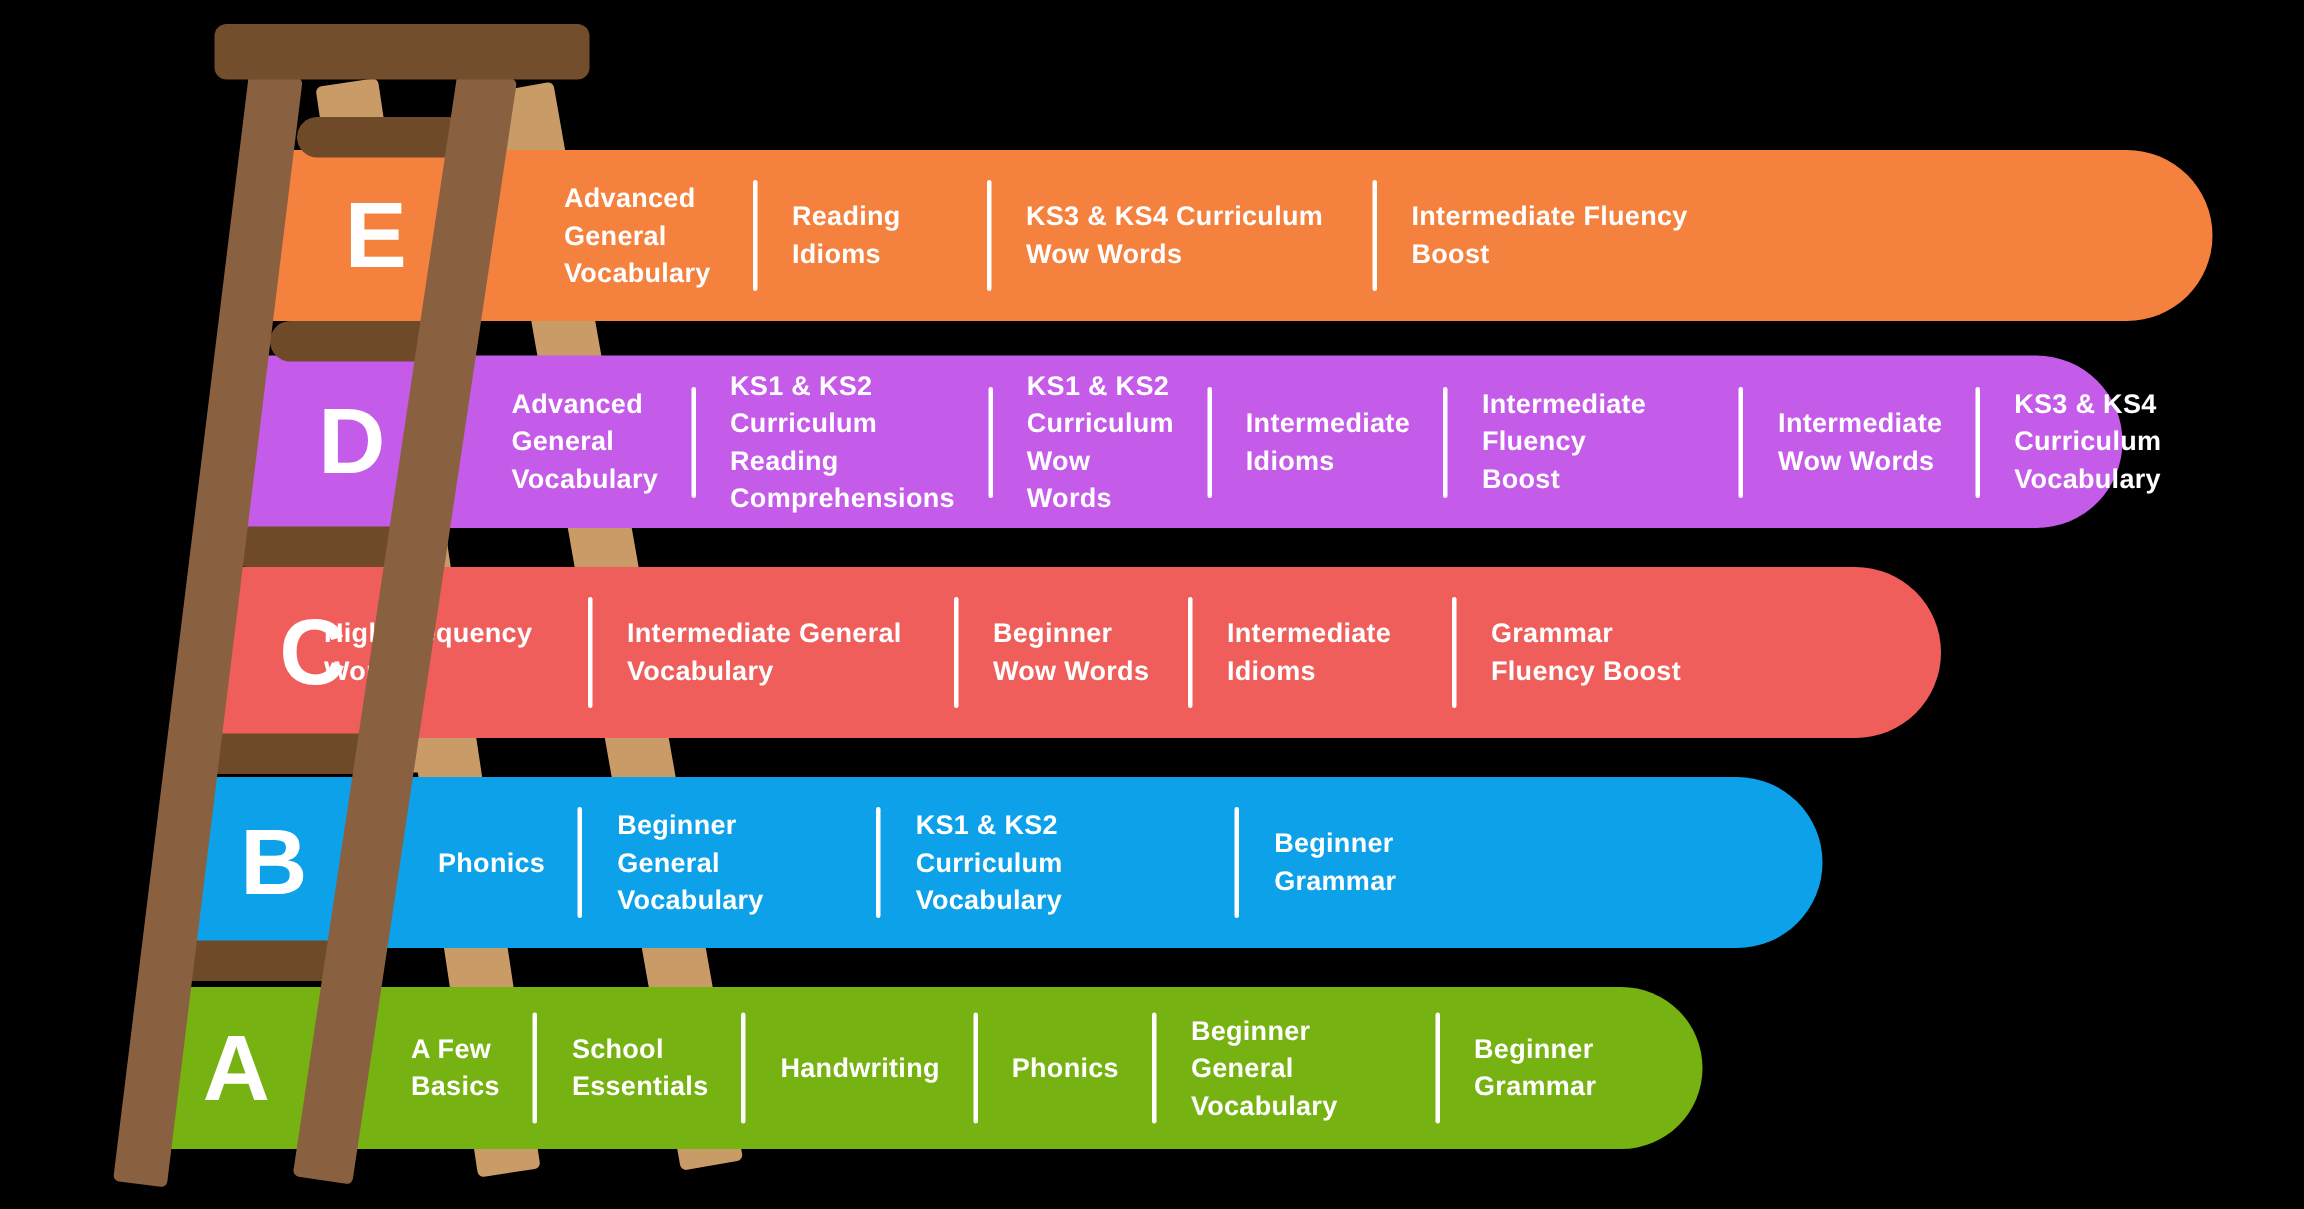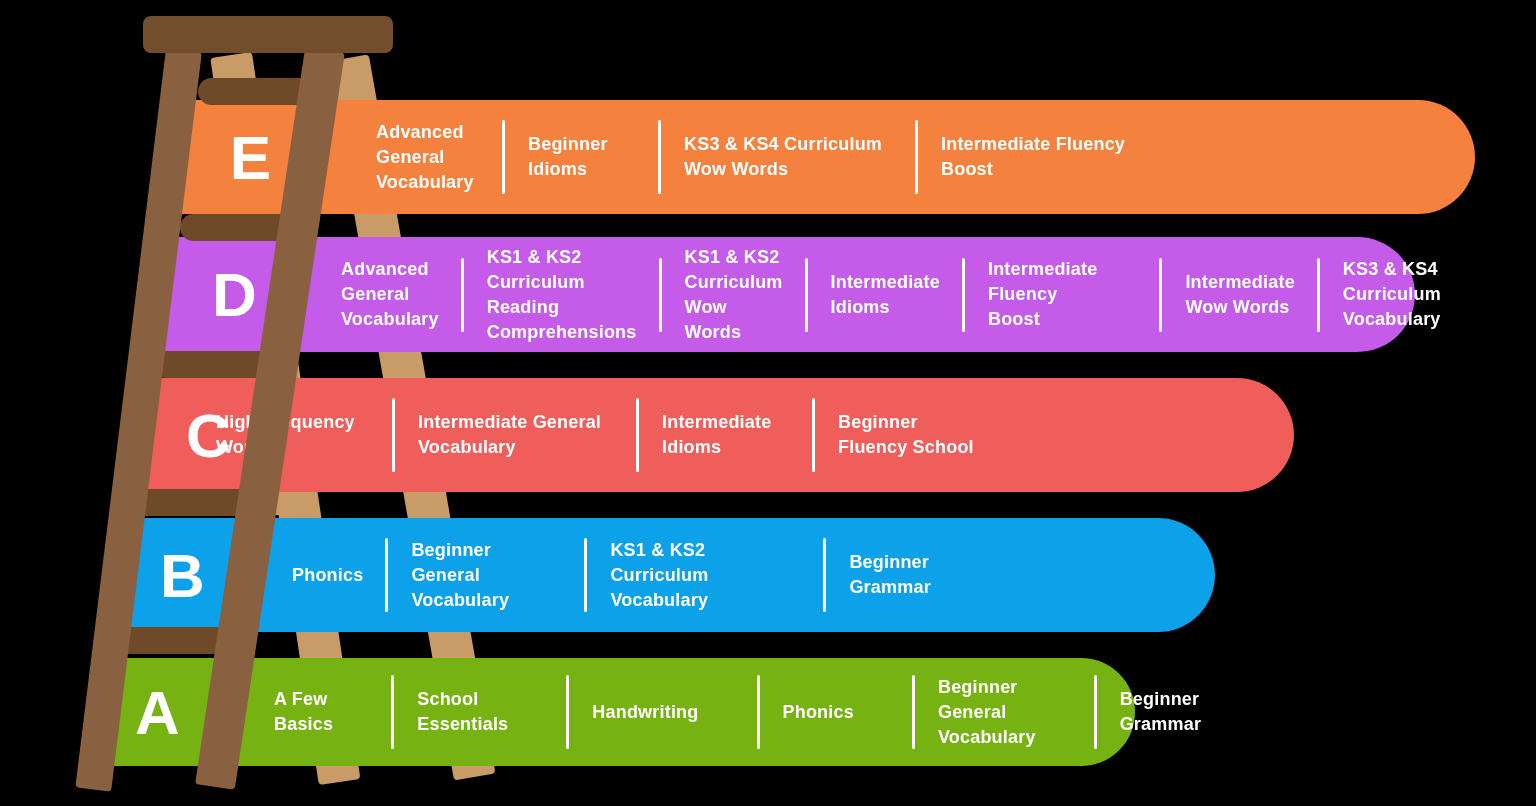--- a/index.html
+++ b/index.html
@@ -67,21 +67,21 @@
 
   <div class="rail back" style="left: 210px; top: 55px; width: 42px; height: 735px; transform: rotate(-8.5deg); background-color: rgb(200, 155, 103);"></div>
   <div class="rail back" style="left: 327px; top: 58px; width: 42px; height: 730px; transform: rotate(-10deg); background-color: rgb(200, 155, 103);"></div>
 
   <div class="rung back" style="left: 150px; top: 490px; width: 165px; background-color: rgb(200, 155, 103);"></div>
 
   <div class="bar" style="left: 165px; top: 100px; width: 1310px; height: 114px; background-color: rgb(245, 129, 62);">
     <div class="letter" style="left:51px;">E</div>
     <div class="segs" style="margin-left:211px;">
       <div class="seg" style="flex-basis:126px;">Advanced General Vocabulary</div>
-      <div class="seg" style="flex-basis:156px;">Beginner Idioms</div>
+      <div class="seg" style="flex-basis:156px;">Reading Idioms</div>
       <div class="seg" style="flex-basis:257px;">KS3 &amp; KS4 Curriculum Wow Words</div>
       <div class="seg" style="flex-basis:267px;">Intermediate Fluency Boost</div>
     </div>
   </div>
 
   <div class="bar" style="left: 150px; top: 237px; width: 1265px; height: 115px; background-color: rgb(197, 91, 233);">
     <div class="letter" style="left:50px;">D</div>
     <div class="segs" style="margin-left:191px;">
       <div class="seg" style="flex-basis:120px;">Advanced General Vocabulary</div>
       <div class="seg" style="flex-basis:206px;">KS1 &amp; KS2 Curriculum Reading Comprehensions</div>
@@ -91,38 +91,39 @@
       <div class="seg" style="flex-basis:145px;margin-left:40px;">Intermediate Wow Words</div>
       <div class="seg" style="flex-basis:159px;">KS3 &amp; KS4 Curriculum Vocabulary</div>
     </div>
   </div>
 
   <div class="bar" style="left: 132px; top: 378px; width: 1162px; height: 114px; background-color: rgb(240, 94, 91);">
     <div class="letter" style="left:42px;">C</div>
     <div class="segs" style="margin-left:84px;">
       <div class="seg" style="flex-basis:176px;">High Frequency Words</div>
       <div class="seg" style="flex-basis:244px;">Intermediate General Vocabulary</div>
+      <div class="seg" style="flex-basis:156px;">Beginner Wow Words</div>
       <div class="seg" style="flex-basis:176px;">Intermediate Idioms</div>
-      <div class="seg" style="flex-basis:190px;">Beginner Fluency School</div>
+      <div class="seg" style="flex-basis:190px;">Grammar Fluency Boost</div>
     </div>
   </div>
 
   <div class="bar" style="left: 115px; top: 518px; width: 1100px; height: 114px; background-color: rgb(12, 161, 233);">
     <div class="letter" style="left:33px;">B</div>
     <div class="segs" style="margin-left:177px;">
       <div class="seg" style="flex-basis:91px;">Phonics</div>
       <div class="seg" style="flex-basis:199px;">Beginner General Vocabulary</div>
       <div class="seg" style="flex-basis:239px;">KS1 &amp; KS2 Curriculum Vocabulary</div>
       <div class="seg" style="flex-basis:205px;">Beginner Grammar</div>
     </div>
   </div>
 
   <div class="bar" style="left: 100px; top: 658px; width: 1035px; height: 108px; background-color: rgb(118, 178, 17);">
     <div class="letter" style="left:23px;">A</div>
-    <div class="segs" style="margin-left:174px;gap:36px;">
+    <div class="segs" style="margin-left:174px;">
       <div class="seg" style="flex-basis:83px;">A Few Basics</div>
       <div class="seg" style="flex-basis:138px;">School Essentials</div>
       <div class="seg" style="flex-basis:151px;border-radius:17px;">Handwriting</div>
       <div class="seg" style="flex-basis:119px;">Phonics</div>
       <div class="seg" style="flex-basis:208px;">Beginner General Vocabulary</div>
       <div class="seg" style="flex-basis:162px;">Beginner Grammar</div>
     </div>
   </div>
 
   <div class="rung" style="left: 198px; top: 78px; width: 135px; background-color: rgb(111, 74, 40);"></div>

